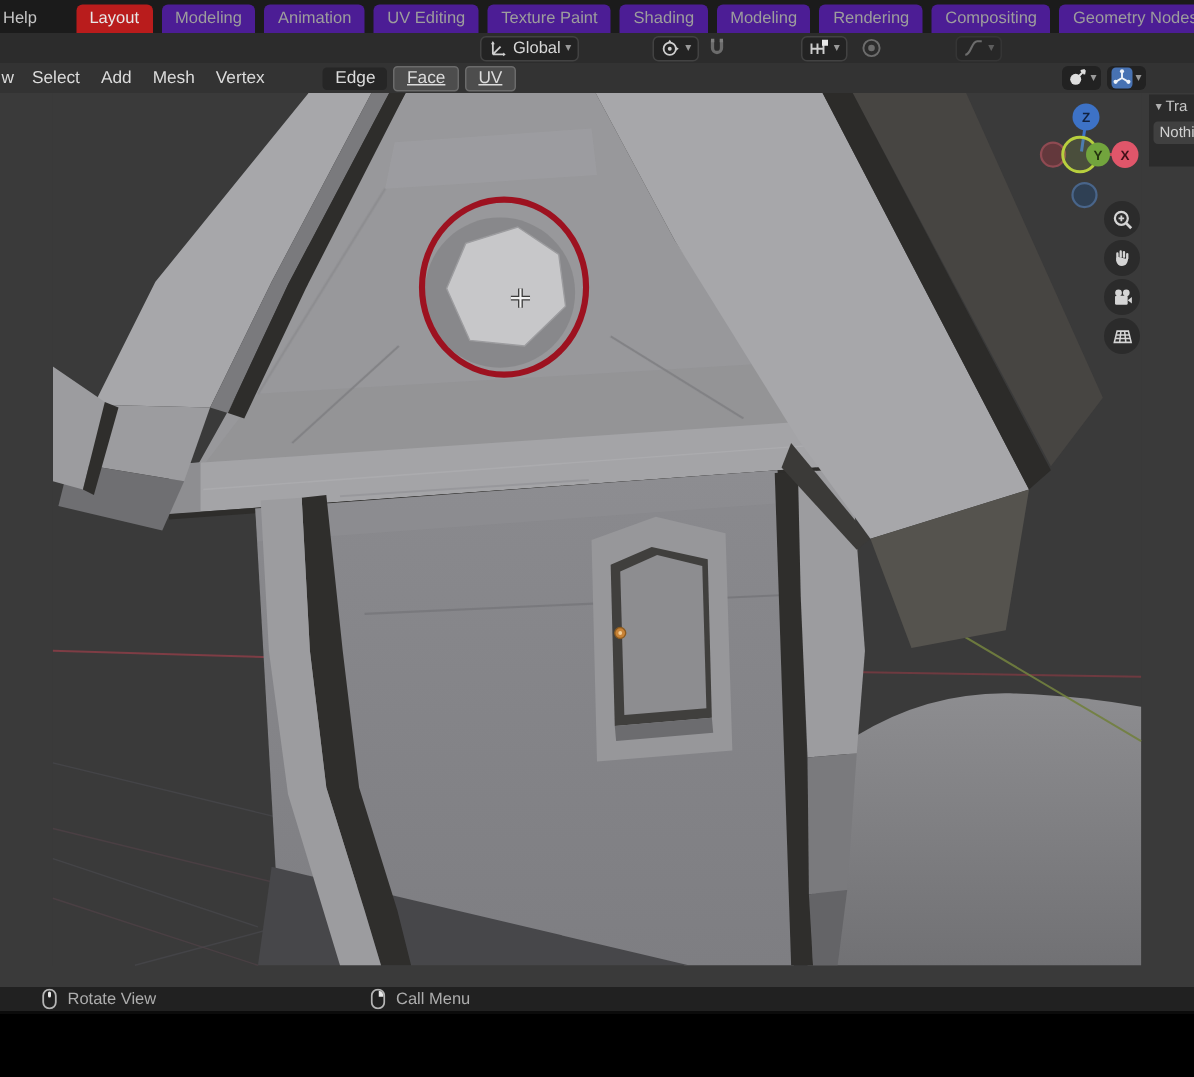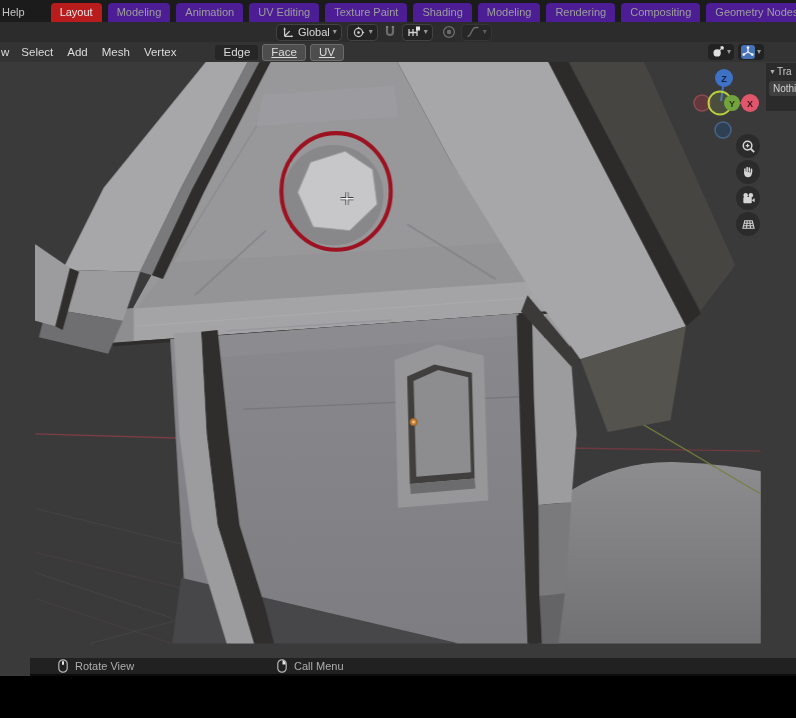--- a/index.html
+++ b/index.html
@@ -9,21 +9,21 @@
   .topbar{position:absolute;top:0;left:0;right:0;height:22px;background:#1b1b1b;
           display:flex;align-items:flex-end;font-size:11px;color:#9f9f9f;}
   .topbar .menu{padding:0 10px 4px 2px;color:#c5c5c5;}
   .tabs{display:flex;gap:6px;margin-left:16px;align-items:flex-end;}
   .tab{padding:3px 9px 4px 9px;border-radius:4px 4px 0 0;background:#4c1d95;color:#9d9d9d;cursor:default;white-space:nowrap;}
   .tab.active{background:#b91c1c;color:#e8e8e8;}
   
   .toolsbar{position:absolute;top:22px;left:0;right:0;height:20px;background:#2c2c2c;
             display:flex;align-items:center;font-size:11px;color:#d8d8d8;padding-left:276px;box-sizing:border-box;gap:5px;}
   .pill{display:flex;align-items:center;gap:3px;background:#232323;border:1px solid #424242;
-        border-radius:4px;height:15px;padding:0 4px;}
+        border-radius:4px;height:15px;padding:0 4px;margin-left:44px;}
   .pill .chev, .chev{font-size:8px;color:#9a9a9a;line-height:1;}
   .dim{opacity:.45;}
   .ticon{display:inline-flex;width:14px;height:14px;align-items:center;justify-content:center;}
   
   .vp-header{position:absolute;top:42px;left:0;right:0;height:20px;background:#333333;
              display:flex;align-items:center;font-size:11.5px;color:#dcdcdc;}
   .vp-menu{padding:0 7px;white-space:nowrap;}
   .vp-menu.cut{padding:0 5px 0 1px;}
   .mode-btn{height:15px;display:flex;align-items:center;border-radius:3px;padding:0 8px;margin:0 2px;}
   .mode-btn.dark{background:#262626;margin-left:32px;}
@@ -40,21 +40,21 @@
   .npanel .sect .arr{font-size:7px;padding-top:2px;color:#b0b0b0;}
   .npanel .itembox{margin-top:4px;margin-left:3px;background:#404040;border-radius:3px 0 0 3px;
                    padding:2px 0 2px 4px;color:#d2d2d2;white-space:nowrap;}
   
   .gizmo{position:absolute;left:688px;top:66px;}
   .navbtns{position:absolute;left:736px;top:134px;display:flex;flex-direction:column;gap:2px;}
   .navbtn{width:24px;height:24px;border-radius:12px;background:rgba(36,36,36,.65);
           display:flex;align-items:center;justify-content:center;}
   
   .statusbar{position:absolute;left:0;right:0;bottom:0;height:18px;background:#212121;
-             border-bottom:2px solid #0b0b0b;box-sizing:border-box;color:#adadad;font-size:11px;margin-left:30px;}
+             border-bottom:2px solid #0b0b0b;box-sizing:border-box;color:#adadad;font-size:11px;}
   .status-item{position:absolute;top:0;height:16px;display:flex;align-items:center;gap:7px;}
   .status-item.first{left:28px;}
   .status-item.second{left:247px;}
   svg text{font-family:"Liberation Sans",sans-serif;}
 </style>
 </head>
 <body>
 
 <div class="screen">
 

